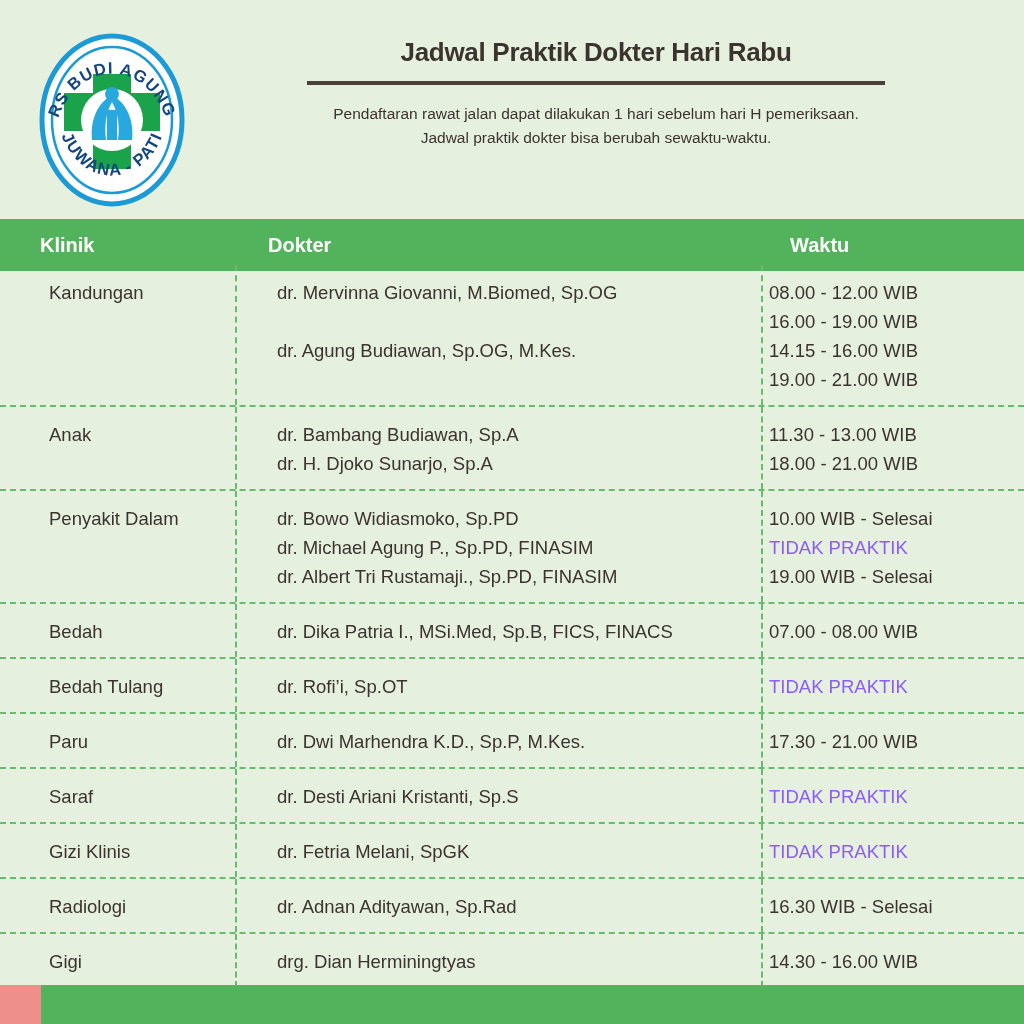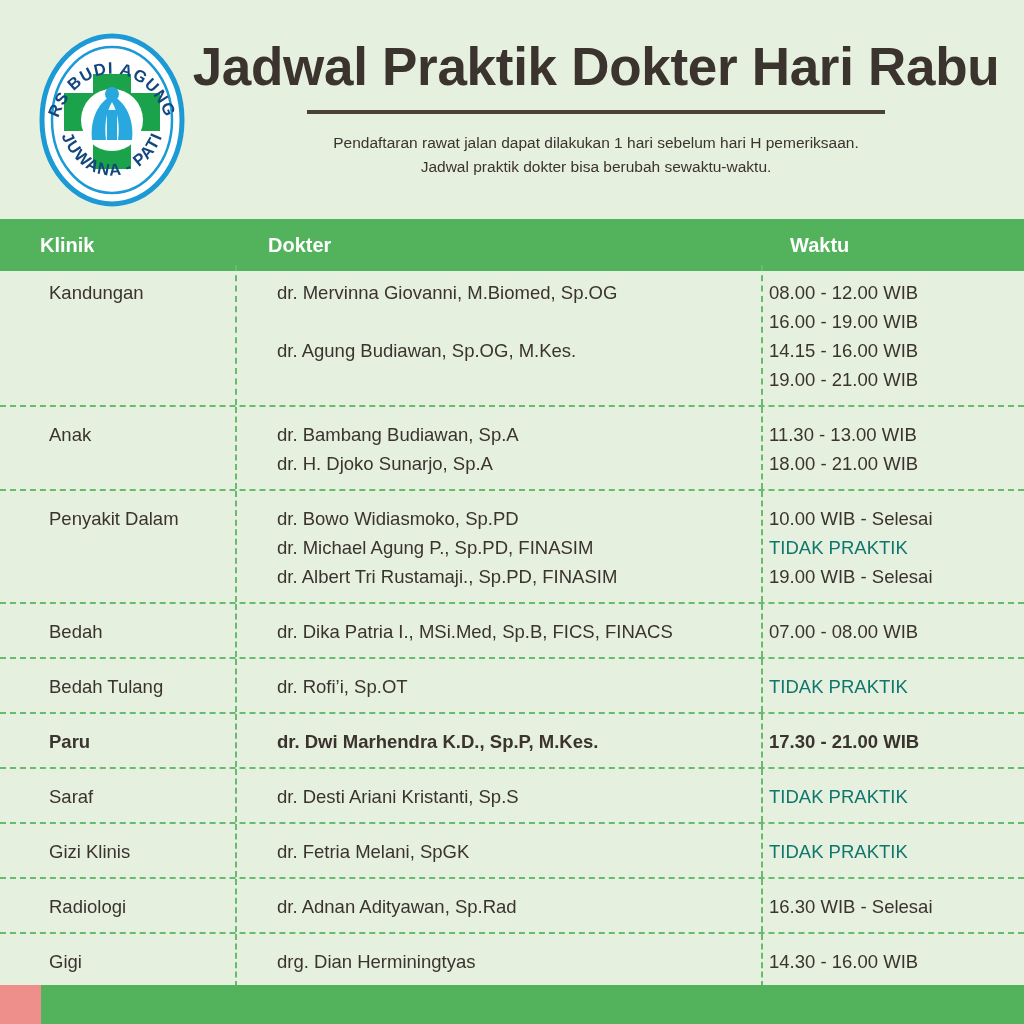--- a/index.html
+++ b/index.html
@@ -33,21 +33,21 @@
   .title-block {
     position: absolute;
     left: 188px;
     right: 0;
     top: 38px;
     text-align: center;
     padding-right: 20px;
   }
 
   .poster-title {
-    font-size: 53px;
+    font-size: 26px;
     font-weight: bold;
     color: #3b332e;
     letter-spacing: -0.3px;
     line-height: 1.1;
   }
 
   .title-rule {
     width: 578px;
     height: 4px;
     background: #4a413b;
@@ -127,21 +127,21 @@
     position: absolute;
     top: 0;
     bottom: 0;
     width: 0;
     border-left: 2px dashed #67bb6e;
   }
   .vline-1 { left: 235px; }
   .vline-2 { left: 761px; }
 
   .tidak {
-    color: #0f766e;
+    color: #8b5cf6;
   }
 
   .nowrap-line { white-space: nowrap; }
 
   
   .footer {
     position: absolute;
     left: 0;
     bottom: 0;
     width: 1024px;
@@ -271,21 +271,21 @@
       <div class="vline vline-1"></div>
       <div class="vline vline-2"></div>
       <div class="c-klinik">Bedah Tulang</div>
       <div class="c-dokter">
         <div class="nowrap-line">dr. Rofi’i, Sp.OT</div>
       </div>
       <div class="c-waktu">
         <div class="nowrap-line tidak">TIDAK PRAKTIK</div>
       </div>
     </div>
-    <div class="row" style="height: 55px; font-weight: bold;">
+    <div class="row" style="height: 55px;">
       <div class="vline vline-1"></div>
       <div class="vline vline-2"></div>
       <div class="c-klinik">Paru</div>
       <div class="c-dokter">
         <div class="nowrap-line">dr. Dwi Marhendra K.D., Sp.P, M.Kes.</div>
       </div>
       <div class="c-waktu">
         <div class="nowrap-line">17.30 - 21.00 WIB</div>
       </div>
     </div>

